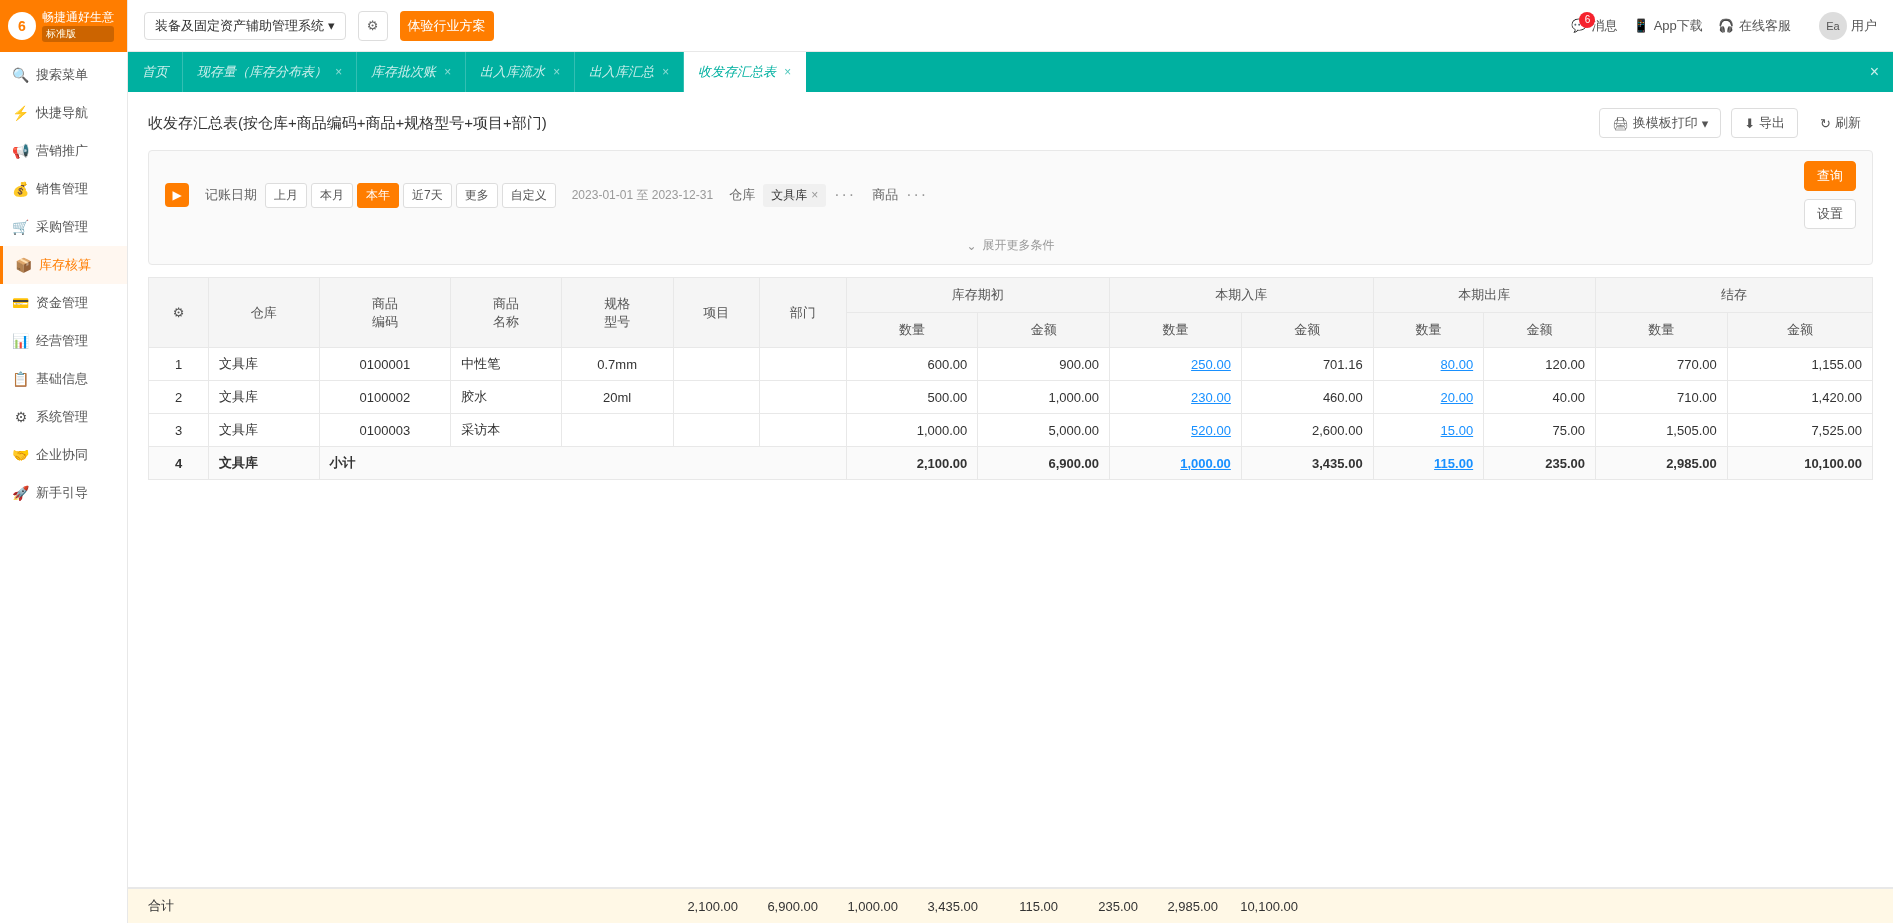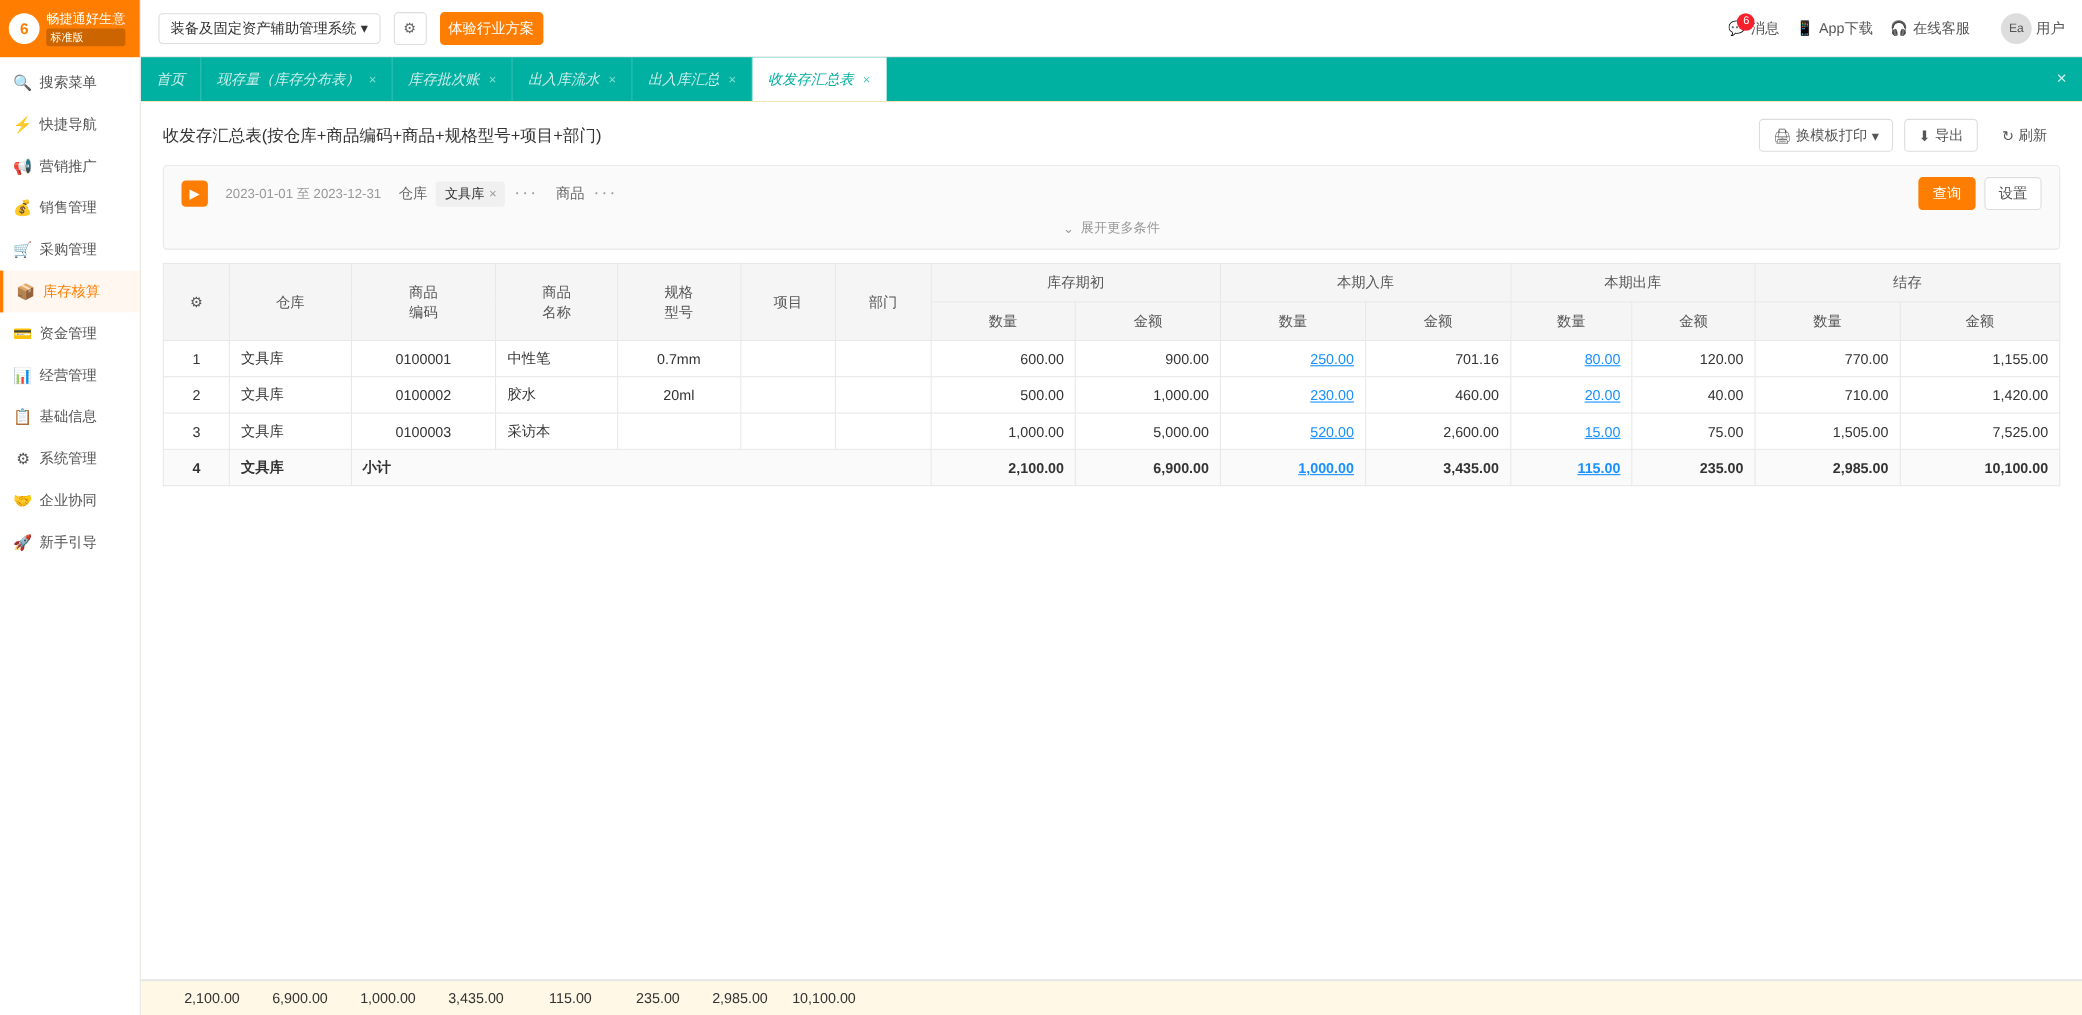--- a/index.html
+++ b/index.html
@@ -228,37 +228,48 @@
             <span>↻</span>
             <span>刷新</span>
           </button>
         </div>
       </div>
 
       <div class="filter-area">
         <div class="filter-row">
           <div class="filter-expand-btn">▶</div>
 
+          <div class="filter-group">
+            <span class="filter-label">记账日期</span>
+            <div class="filter-date-buttons">
+              <button class="date-btn">上月</button>
+              <button class="date-btn">本月</button>
+              <button class="date-btn active">本年</button>
+              <button class="date-btn">近7天</button>
+              <button class="date-btn">更多</button>
+              <button class="date-btn">自定义</button>
+            </div>
+          </div>
           <div style="font-size:12px;color:#999;">2023-01-01 至 2023-12-31</div>
 
           <div class="filter-group">
             <span class="filter-label">仓库</span>
             <div class="filter-tag">
               <span>文具库</span>
               <span class="filter-tag-close">×</span>
             </div>
             <span class="filter-dots">···</span>
           </div>
 
           <div class="filter-group">
             <span class="filter-label">商品</span>
             <span class="filter-dots">···</span>
           </div>
 
-          <div style="margin-left:auto; display:flex; gap:8px;">
+          <div style="margin-left:auto; display:flex; gap:8px;flex-direction:column;">
             <button class="action-btn primary">查询</button>
             <button class="action-btn">设置</button>
           </div>
         </div>
 
         <div class="expand-more-row">
           <span>⌄</span>
           <span>展开更多条件</span>
         </div>
       </div>
@@ -355,20 +366,21 @@
   <td>2,985.00</td>
   <td>10,100.00</td>
 </tr>
           </tbody>
       </table>
 
     </div>
   </div>
 
   <div class="footer-total">
+    <div class="footer-total-label">合计</div>
     <div class="footer-total-values">
       <div class="footer-val">2,100.00</div>
       <div class="footer-val">6,900.00</div>
       <div class="footer-val">1,000.00</div>
       <div class="footer-val">3,435.00</div>
       <div class="footer-val">115.00</div>
       <div class="footer-val">235.00</div>
       <div class="footer-val">2,985.00</div>
       <div class="footer-val">10,100.00</div>
     </div>

